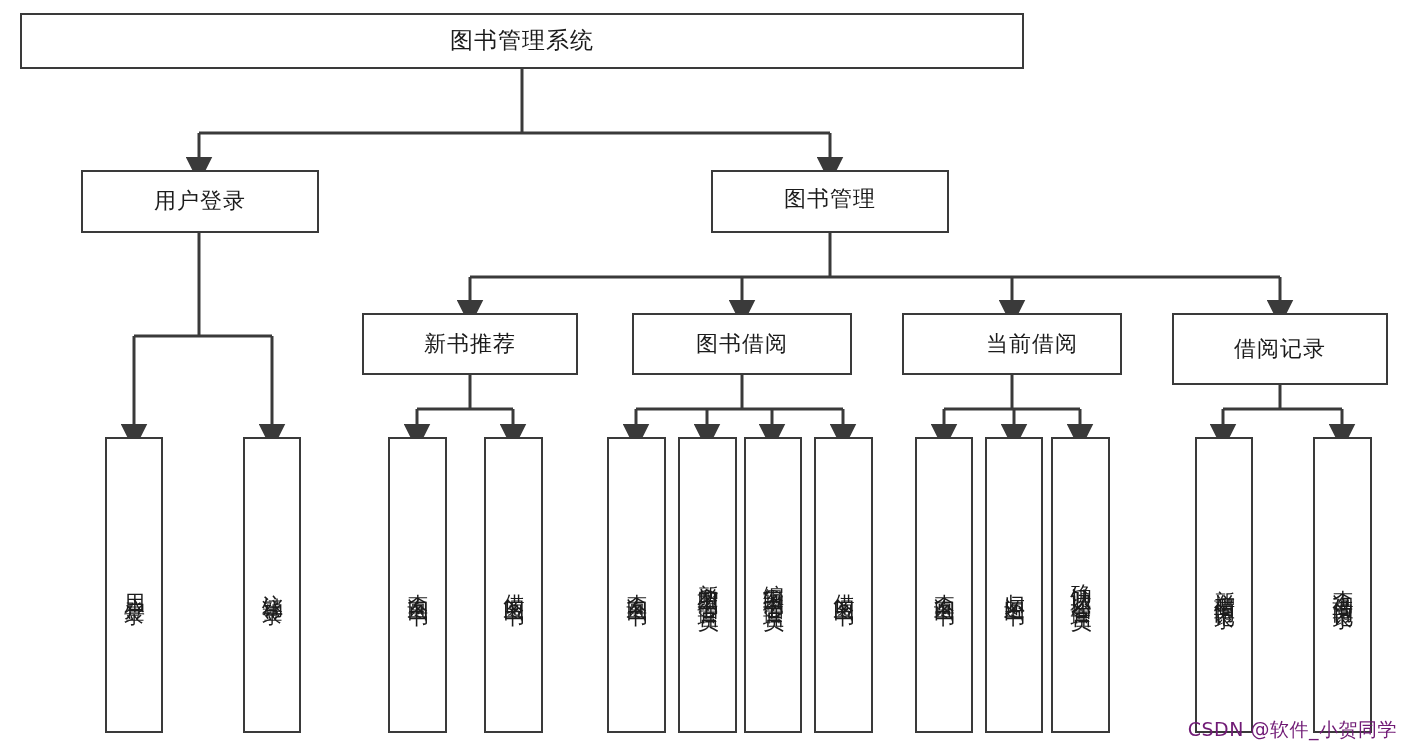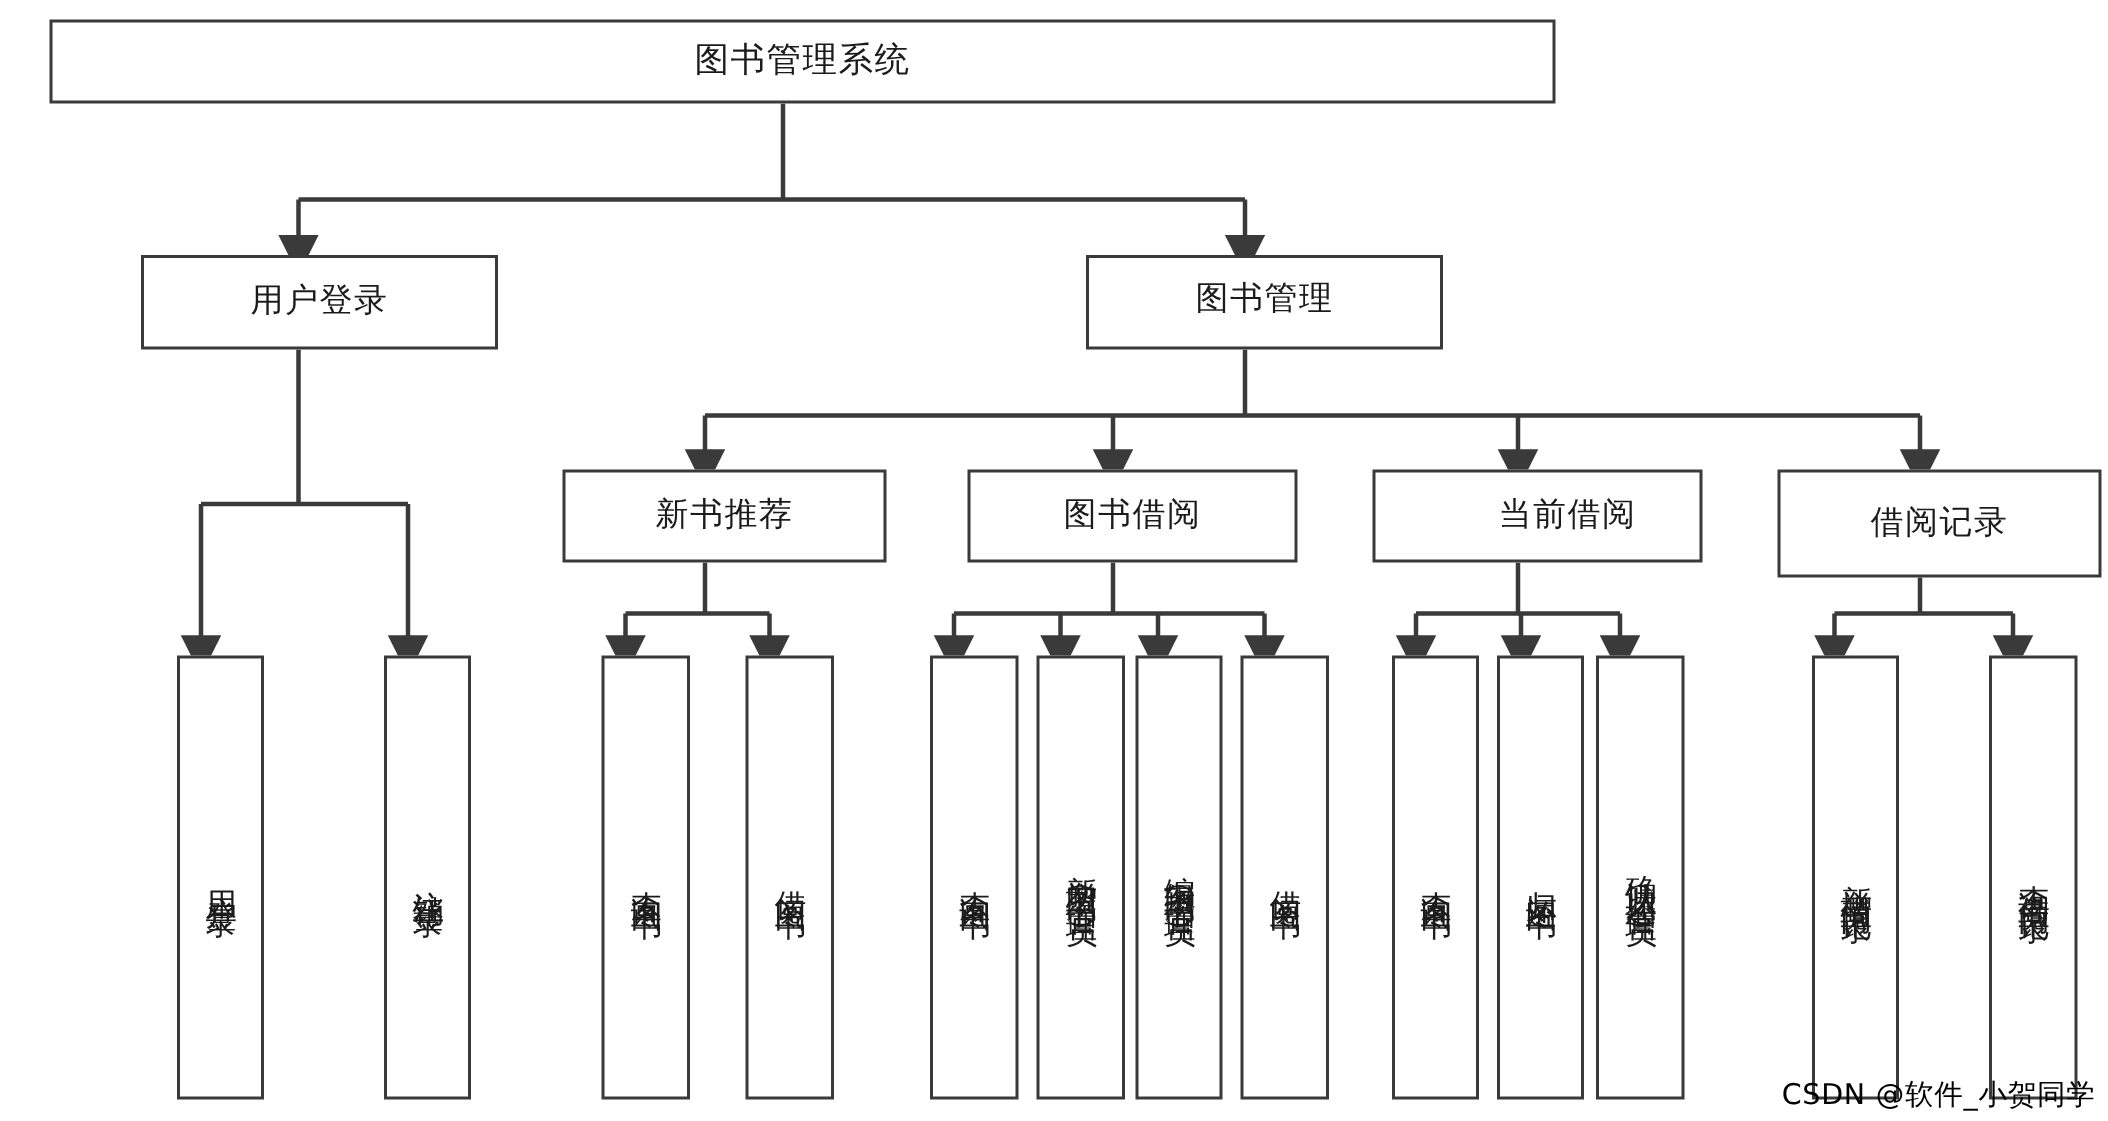--- a/index.html
+++ b/index.html
@@ -13,21 +13,20 @@
   #diagram-root{position:absolute;left:0;top:0;width:1405px;height:747px;}
   svg#edges{position:absolute;left:0;top:0;width:1405px;height:747px;}
   .node{
     position:absolute;
     box-sizing:border-box;
     background:#ffffff;
     border:2.5px solid #3a3a3a;
     display:flex;align-items:center;justify-content:center;
     color:#1b1b1b;
     z-index:2;
-    margin-left:13px;
   }
   .node-h{
     font-size:22px;
     letter-spacing:1px;
     line-height:1.1;
     white-space:nowrap;
   }
   .node-root{font-size:23px;}
   .node-v{
     font-size:21px;
@@ -38,21 +37,21 @@
     padding:6px 0;
     align-items:center;
     justify-content:center;
     white-space:nowrap;
   }
   .node-v span{display:inline-block;}
   #watermark{
     position:absolute;
     right:8px;bottom:4px;
     font-size:19px;
-    color:#000000;
+    color:#701a75;
     letter-spacing:0.5px;
     z-index:5;
     white-space:nowrap;
     pointer-events:none;
     margin-top:25px;
   }
 </style>
 </head>
 <body>
 

